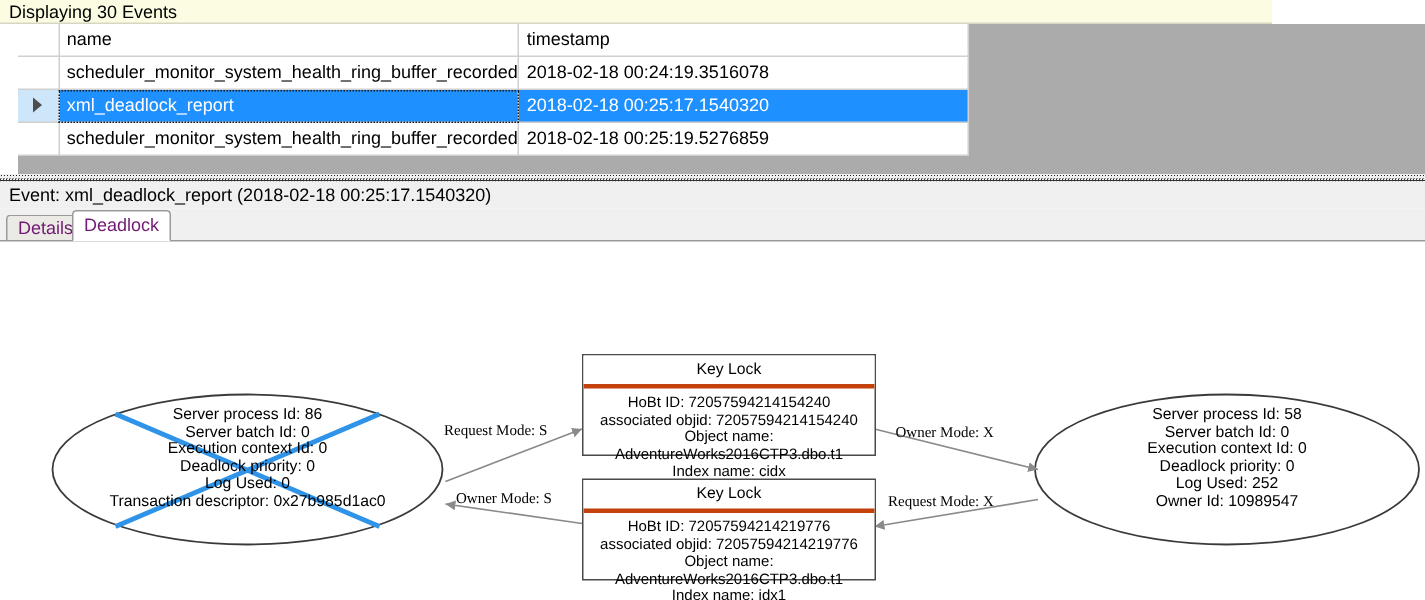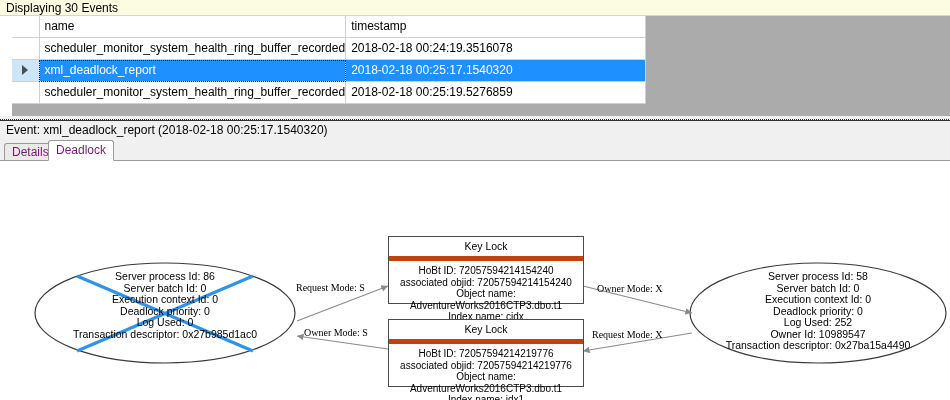--- a/index.html
+++ b/index.html
@@ -7,21 +7,21 @@
     width:950px;height:400px;overflow:hidden;
     background:#ffffff;
     font-family:"Liberation Sans","DejaVu Sans",sans-serif;
     font-size:12px;color:#000;
     -webkit-font-smoothing:antialiased;
   }
   .app{position:relative;width:950px;height:400px;}
 
   
   .banner{
-    position:absolute;left:0;top:0;width:950px;height:16px;
+    position:absolute;left:0;top:0;width:848px;height:16px;
     background:#fcfce2;border-bottom:1px solid #d6d6c2;
     box-sizing:border-box;
   }
   .banner span{
     position:absolute;left:6px;top:1px;font-size:12px;color:#000;
     line-height:14px;
   }
 
   
   .grid-wrap{
@@ -133,21 +133,21 @@
     pointer-events:none;
   }
 
   
   .klbox{
     position:absolute;box-sizing:border-box;
     background:#ffffff;border:1px solid #4a4a4a;
   }
   .klbox .title{
     height:19px;line-height:18px;text-align:center;
-    font-size:10.5px;border-bottom:5px solid #c2410c;
+    font-size:10.5px;border-bottom:3px solid #c2410c;
     background:#fff;
   }
   .klbox .body{
     padding:4px 0 3px 0;text-align:center;font-size:10px;
     line-height:11.5px;
   }
 
   .edge-label{
     position:absolute;font-size:10px;color:#000;white-space:nowrap;
     background:transparent;
@@ -248,21 +248,20 @@
       <div>Transaction descriptor: 0x27b985d1ac0</div>
     </div>
 
     <div class="node-text" style="left:688px;top:110px;width:260px;">
       <div>Server process Id: 58</div>
       <div>Server batch Id: 0</div>
       <div>Execution context Id: 0</div>
       <div>Deadlock priority: 0</div>
       <div>Log Used: 252</div>
       <div>Owner Id: 10989547</div>
-      <div>Transaction descriptor: 0x27ba15a4490</div>
     </div>
 
     <div class="klbox" style="left:388px;top:75px;width:196px;height:68px;">
       <div class="title">Key Lock</div>
       <div class="body">
         <div>HoBt ID: 72057594214154240</div>
         <div>associated objid: 72057594214154240</div>
         <div>Object name: AdventureWorks2016CTP3.dbo.t1</div>
         <div>Index name: cidx</div>
       </div>

